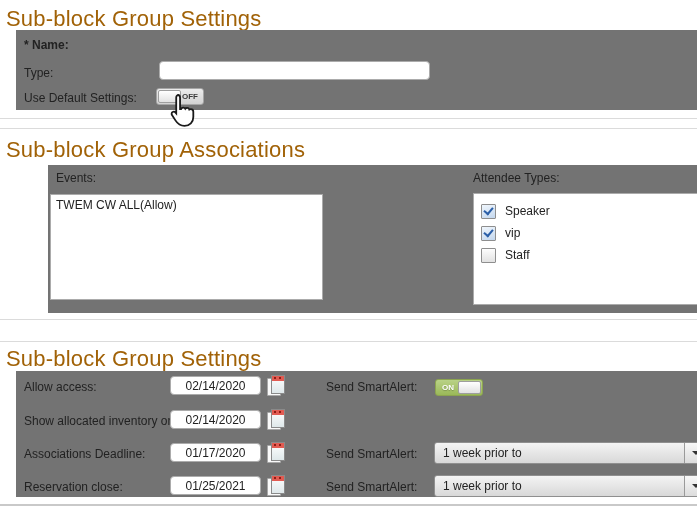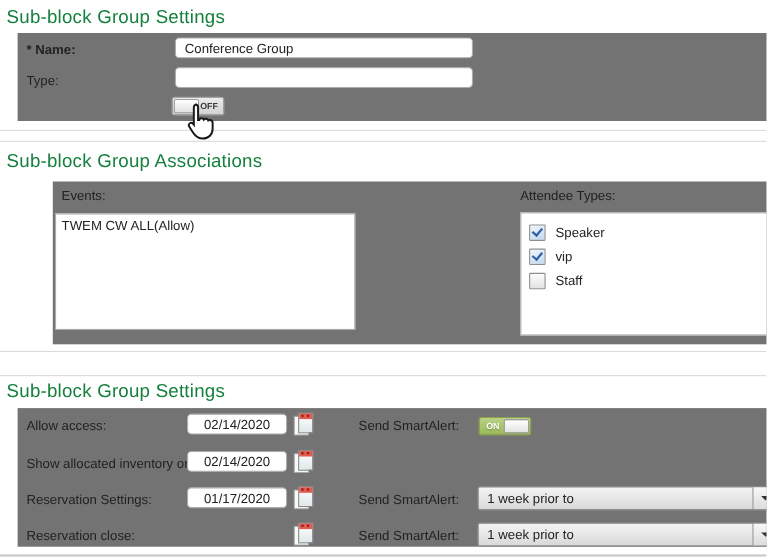--- a/index.html
+++ b/index.html
@@ -2,21 +2,21 @@
 <html><head>
 <meta charset="utf-8">
 <style>
   html,body{margin:0;padding:0;background:#fff;}
   .screen{
     position:relative;width:697px;height:507px;background:#ffffff;
     font-family:"Liberation Sans",sans-serif;font-size:12px;color:#222;
     overflow:hidden;
   }
   .section-title{
-    position:absolute;left:6px;color:#15803d;font-size:17px;
+    position:absolute;left:6px;color:#a16207;font-size:22px;
     white-space:nowrap;letter-spacing:.2px;
   }
   #title1{top:6px;} #title2{top:137px;} #title3{top:346px;}
 
   .panel{position:absolute;left:16px;width:697px;background:#737373;}
   #panel1{top:30px;height:80px;}
   #panel2{top:165px;height:148px;margin-left:32px;}
   #panel3{top:371px;height:126px;}
 
   .hline{position:absolute;left:0;width:697px;height:1px;background:#DBDBDB;}
@@ -100,25 +100,25 @@
 </style>
 </head>
 <body>
 
 <div class="screen">
 
   <div class="section-title" id="title1">Sub-block Group Settings</div>
 
   <div class="panel" id="panel1">
     <div class="lbl bold" id="lbl-name">* Name:</div>
-    <input class="text-input" id="in-name" type="text" value="Conference Group" style="">
 
     <div class="lbl" id="lbl-type">Type:</div>
     <input class="text-input" id="in-type" type="text" value="" style="">
 
+    <div class="lbl" id="lbl-default">Use Default Settings:</div>
     <div class="toggle off" id="tg-off">
       <span class="knob"></span>
       <span class="t-text">OFF</span>
     </div>
 
     <svg id="cursor" width="32" height="36" viewBox="0 0 24 28">
       <path d="M8.5 1.5c1.1 0 2 .9 2 2v9h.8c.2-.7.9-1.2 1.7-1.2.7 0 1.3.4 1.6 1 .3-.4.8-.7 1.4-.7.8 0 1.5.5 1.7 1.2.3-.2.7-.3 1.1-.3 1.1 0 2 .9 2 2v4.1c0 4.1-2.8 7-6.9 7-3.3 0-5.2-1.5-7-4.3l-2.7-4.2c-.5-.8-.3-1.8.5-2.3.7-.5 1.7-.3 2.3.4l.5.6V3.5c0-1.1.9-2 2-2z" fill="#ffffff" stroke="#1a1a1a" stroke-width="1.4"></path>
     </svg>
   </div>
 
@@ -173,37 +173,38 @@
 
     <div class="lbl r-lbl" id="r2-lbl">Show allocated inventory on:</div>
     <input class="text-input date-input" id="r2-date" type="text" value="02/14/2020" style="">
     <div class="cal" id="r2-cal">
       <span class="back"></span>
       <span class="front">
           <span class="head"></span>
         </span>
     </div>
 
-    <div class="lbl r-lbl" id="r3-lbl">Reservation Settings:</div>
+    <div class="lbl r-lbl" id="r3-lbl">Associations Deadline:</div>
     <input class="text-input date-input" id="r3-date" type="text" value="01/17/2020" style="">
     <div class="cal" id="r3-cal">
       <span class="back"></span>
       <span class="front">
           <span class="head"></span>
         </span>
     </div>
     <div class="lbl alert-lbl" id="r3-alert">Send SmartAlert:</div>
     <div class="select" id="r3-sel">
       <span class="sel-text">1 week prior to</span>
       <span class="sel-btn">
         <span class="arrow-down"></span>
       </span>
     </div>
 
     <div class="lbl r-lbl" id="r4-lbl">Reservation close:</div>
+    <input class="text-input date-input" id="r4-date" type="text" value="01/25/2021" style="">
     <div class="cal" id="r4-cal">
       <span class="back"></span>
       <span class="front">
           <span class="head"></span>
         </span>
     </div>
     <div class="lbl alert-lbl" id="r4-alert">Send SmartAlert:</div>
     <div class="select" id="r4-sel">
       <span class="sel-text">1 week prior to</span>
       <span class="sel-btn">

